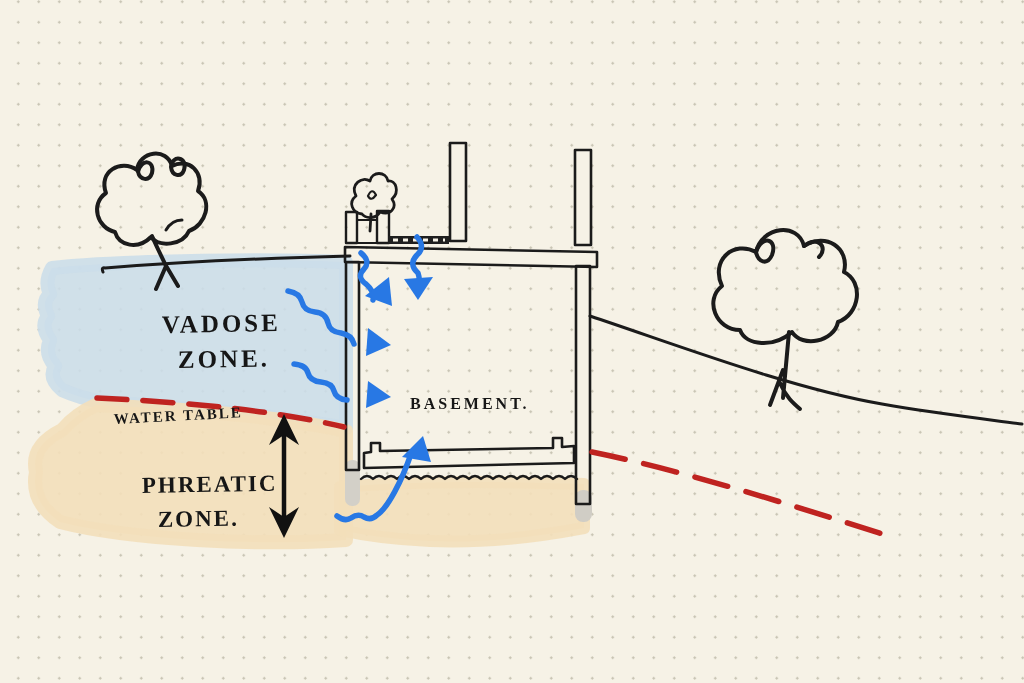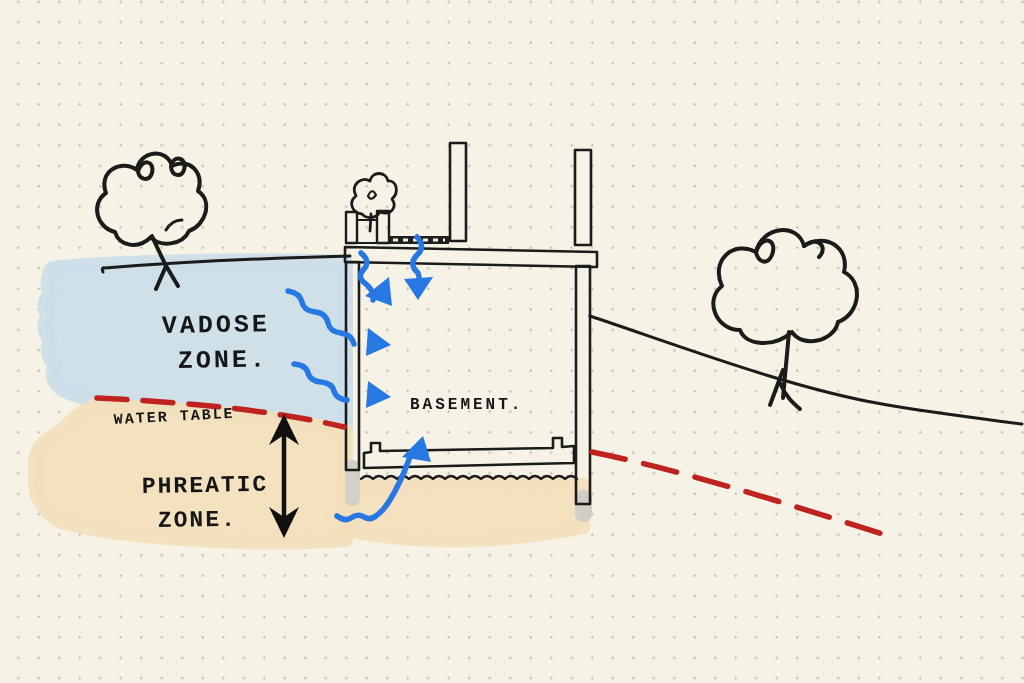--- a/index.html
+++ b/index.html
@@ -4,21 +4,21 @@
 <style>
   html,body{margin:0;padding:0;}
   .canvas{
     position:relative;
     width:1024px;height:683px;
     overflow:hidden;
     background-color:#f6f2e6;
     background-image:radial-gradient(#c6c2b2 1.1px, rgba(0,0,0,0) 1.4px);
     background-size:20.5px 20.5px;
     background-position:8px 12px;
-    font-family:Liberation Mono, monospace;
+    font-family:Liberation Serif, serif;
   }
   svg{position:absolute;left:0;top:0;}
   .ink{stroke:#1b1b1b;fill:none;stroke-linecap:round;stroke-linejoin:round;}
   .label{fill:#161616;font-weight:700;}
   .lbl-big{font-size:25px;letter-spacing:3px;}
   .lbl-mid{font-size:23px;letter-spacing:2px;}
   .lbl-small{font-size:15px;letter-spacing:2px;}
   .lbl-base{font-size:16px;letter-spacing:3px;}
 </style>
 </head>

